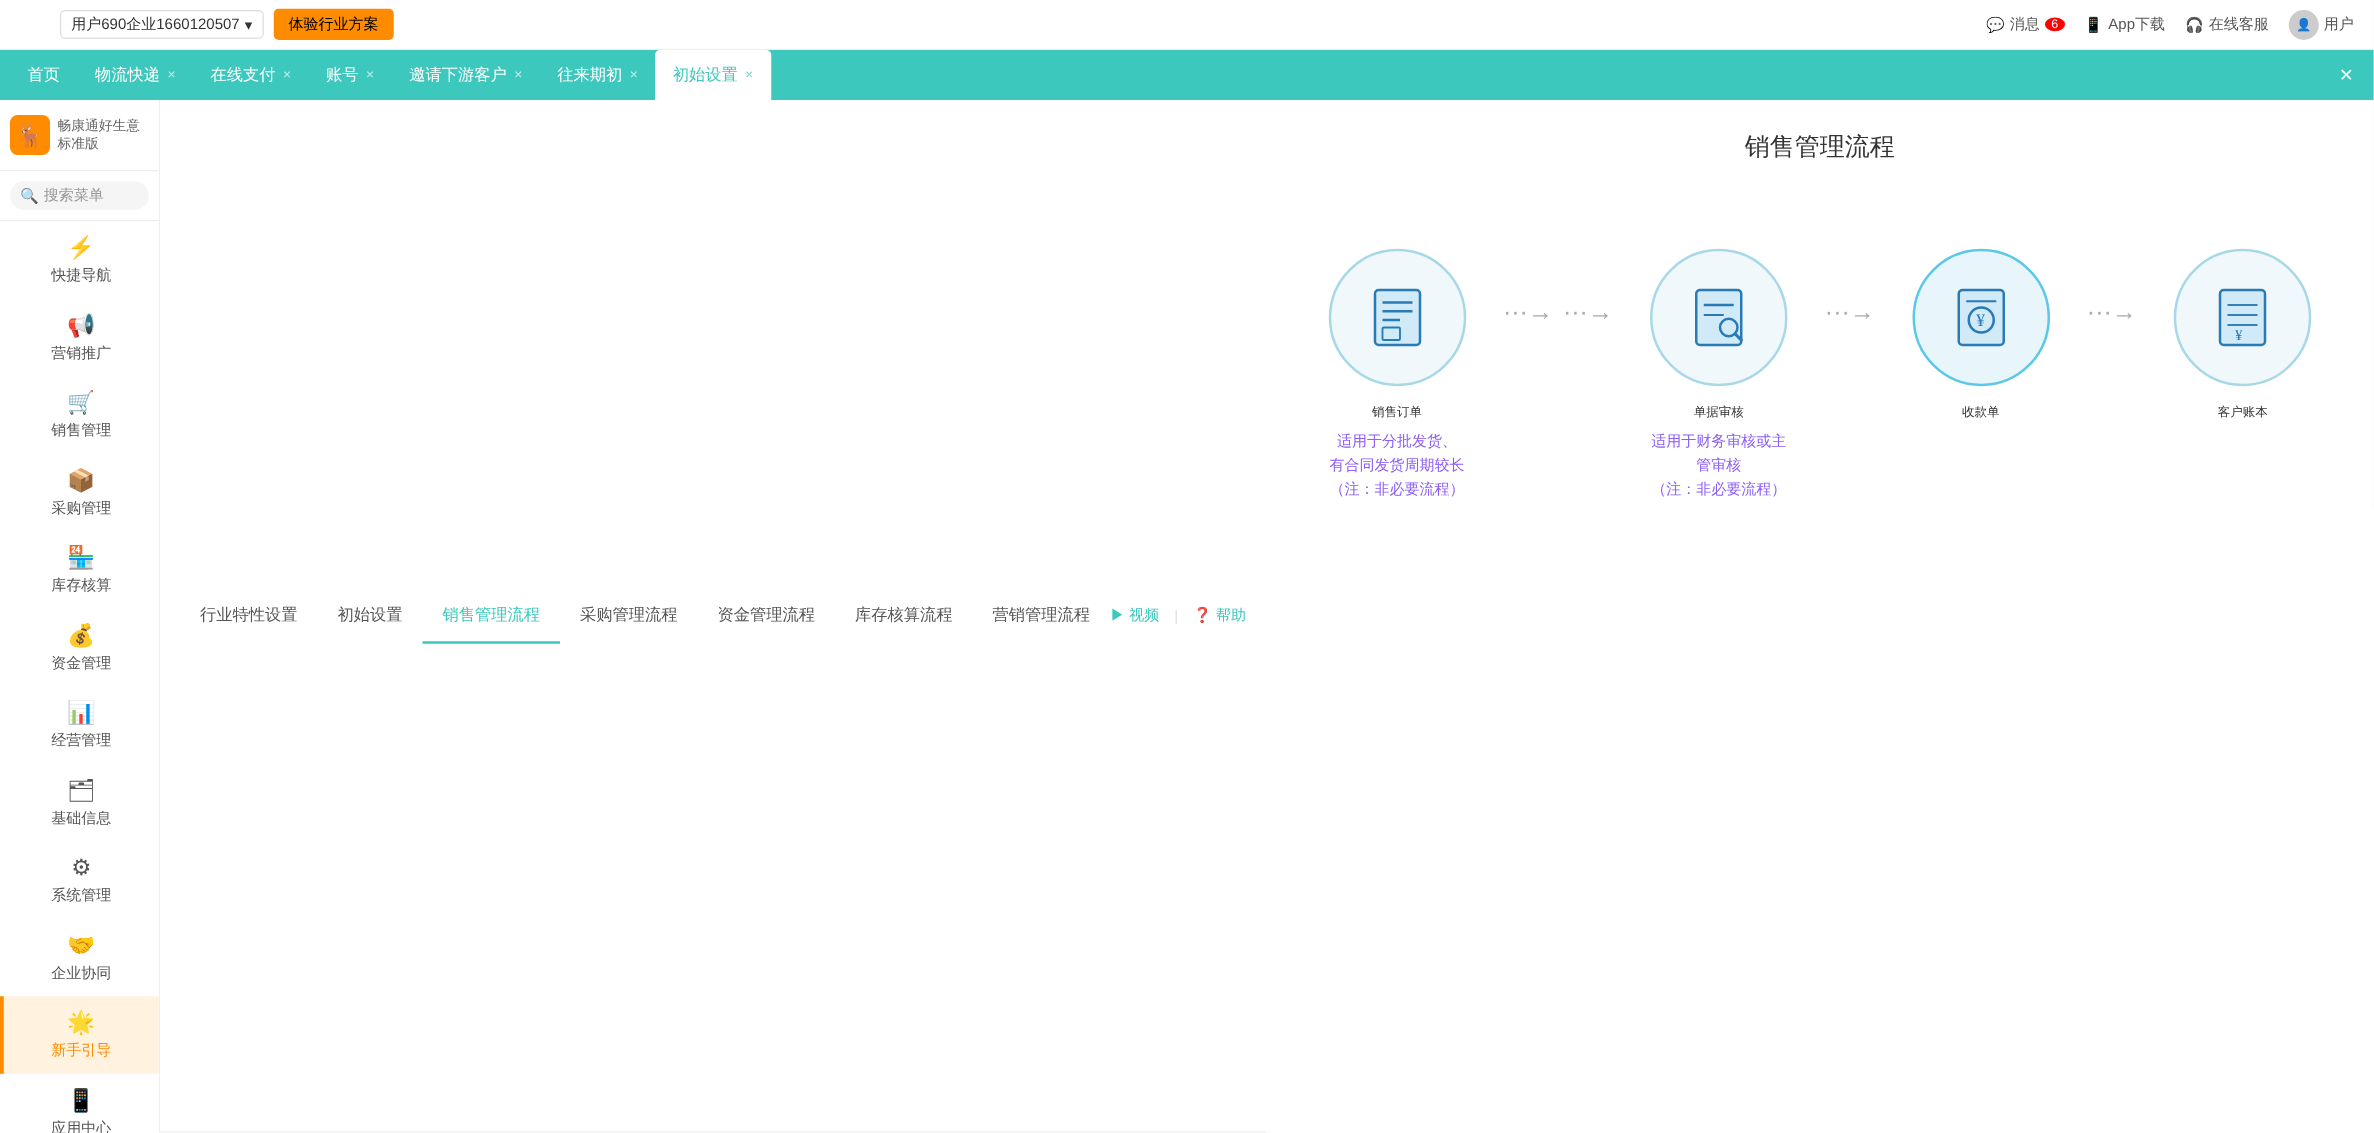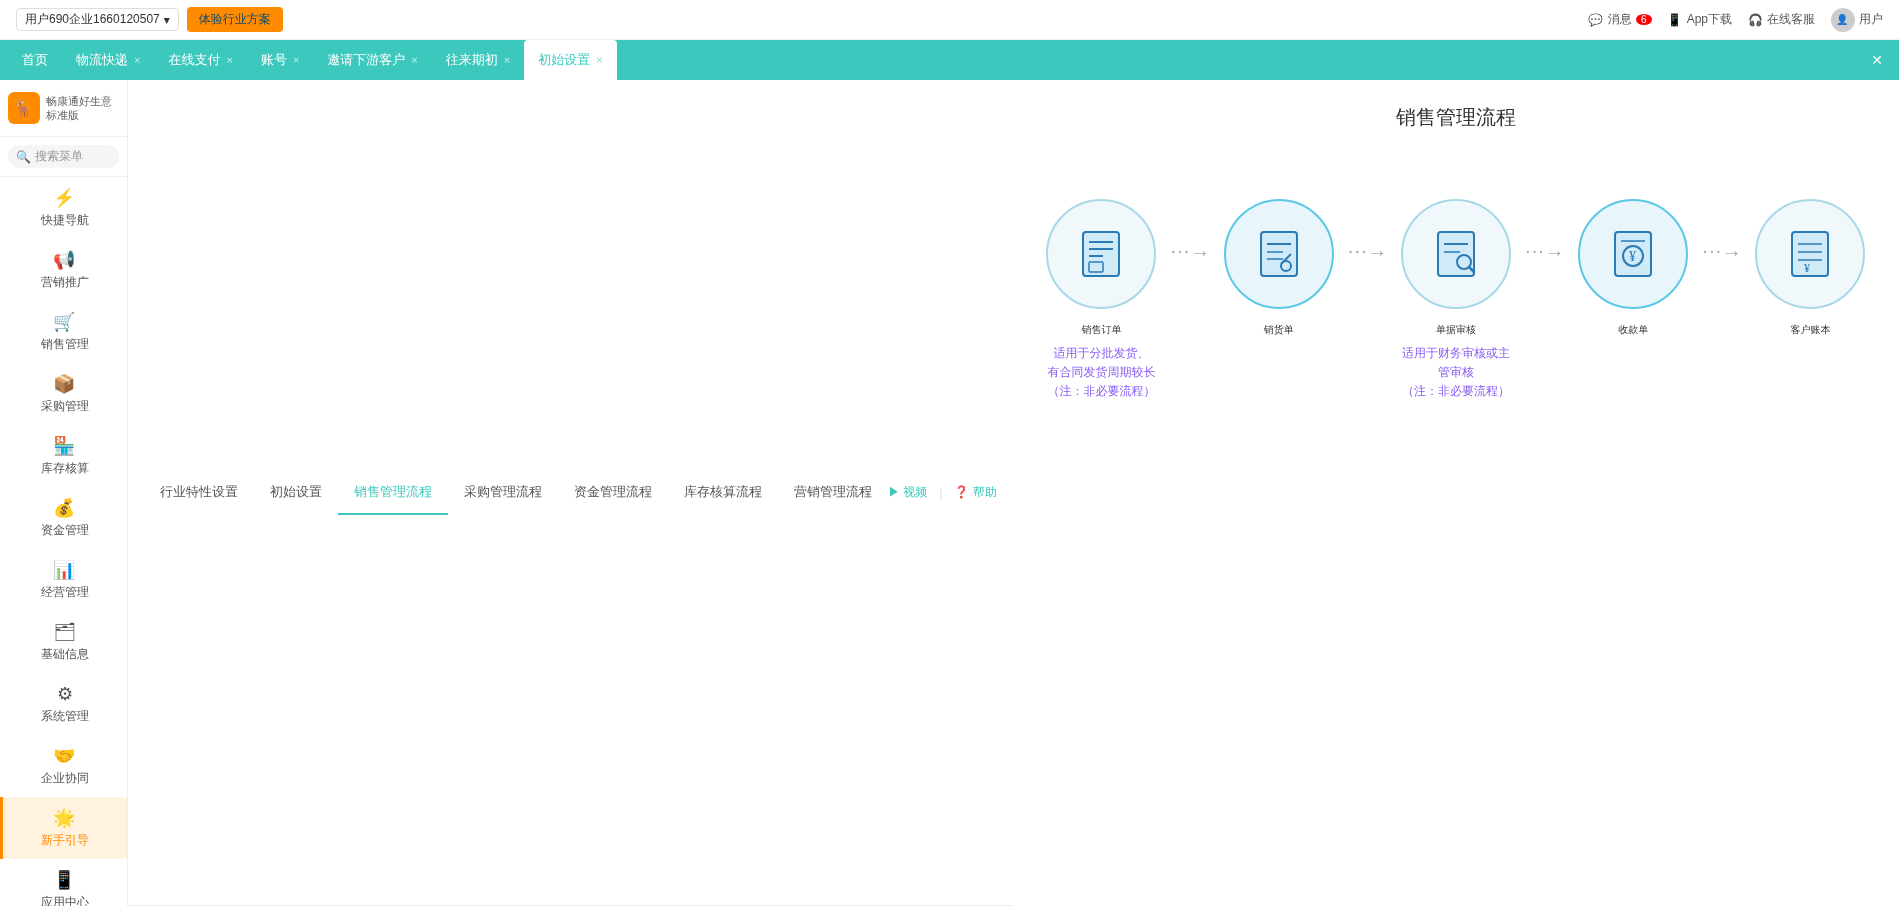--- a/index.html
+++ b/index.html
@@ -8,35 +8,35 @@
     
     .top-bar {
       height: 40px;
       background: #fff;
       display: flex;
       align-items: center;
       justify-content: space-between;
       padding: 0 16px;
       border-bottom: 1px solid #eee;
     }
-    .top-bar-left { display: flex; align-items: center; gap: 8px; }
+    .top-bar-left { display: flex; align-items: center; gap: 8px; margin-left: 32px; }
     .user-select {
       display: flex;
       align-items: center;
       border: 1px solid #ddd;
       border-radius: 4px;
       padding: 2px 8px;
       cursor: pointer;
       font-size: 12px;
       color: #333;
       gap: 4px;
     }
     .trial-btn {
       background: #ff8c00;
-      color: #0c4a6e;
+      color: #000000;
       border: none;
       border-radius: 4px;
       padding: 4px 12px;
       cursor: pointer;
       font-size: 12px;
     }
     .top-bar-right { display: flex; align-items: center; gap: 16px; font-size: 12px; color: #555; }
     .top-bar-right .icon-item { display: flex; align-items: center; gap: 4px; cursor: pointer; }
     .badge { background: #f00; color: #fff; border-radius: 50%; font-size: 10px; padding: 0 4px; min-width: 16px; text-align: center; }
     .avatar { width: 24px; height: 24px; border-radius: 50%; background: #ccc; display: flex; align-items: center; justify-content: center; font-size: 10px; color: #fff; }
@@ -403,34 +403,20 @@
             </svg>
           </div>
           <div class="flow-step-title">销售订单</div>
           <div class="flow-step-desc">适用于分批发货、<br>有合同发货周期较长<br>（注：非必要流程）</div>
         </div>
 
         <div class="flow-arrow">
           <span>···→</span>
         </div>
 
-        <div class="flow-step">
-          <div class="flow-circle">
-            <svg width="52" height="52" viewBox="0 0 52 52" fill="none" xmlns="http://www.w3.org/2000/svg">
-              <rect x="8" y="4" width="36" height="44" rx="3" fill="#d0eaf8" stroke="#2a7ab5" stroke-width="2"></rect>
-              <line x1="14" y1="16" x2="38" y2="16" stroke="#2a7ab5" stroke-width="2"></line>
-              <line x1="14" y1="24" x2="30" y2="24" stroke="#2a7ab5" stroke-width="1.5"></line>
-              <line x1="14" y1="31" x2="30" y2="31" stroke="#2a7ab5" stroke-width="1.5"></line>
-              <path d="M28 36 L38 26" stroke="#2a7ab5" stroke-width="2"></path>
-              <circle cx="33" cy="38" r="5" fill="none" stroke="#2a7ab5" stroke-width="2"></circle>
-            </svg>
-          </div>
-          <div class="flow-step-title">销货单</div>
-          <div class="flow-step-desc"></div>
-        </div>
 
         <div class="flow-arrow">
           <span>···→</span>
         </div>
 
         <div class="flow-step">
           <div class="flow-circle light">
             <svg width="52" height="52" viewBox="0 0 52 52" fill="none" xmlns="http://www.w3.org/2000/svg">
               <rect x="8" y="4" width="36" height="44" rx="3" fill="#d0eaf8" stroke="#2a7ab5" stroke-width="2"></rect>
               <line x1="14" y1="16" x2="38" y2="16" stroke="#2a7ab5" stroke-width="2"></line>

